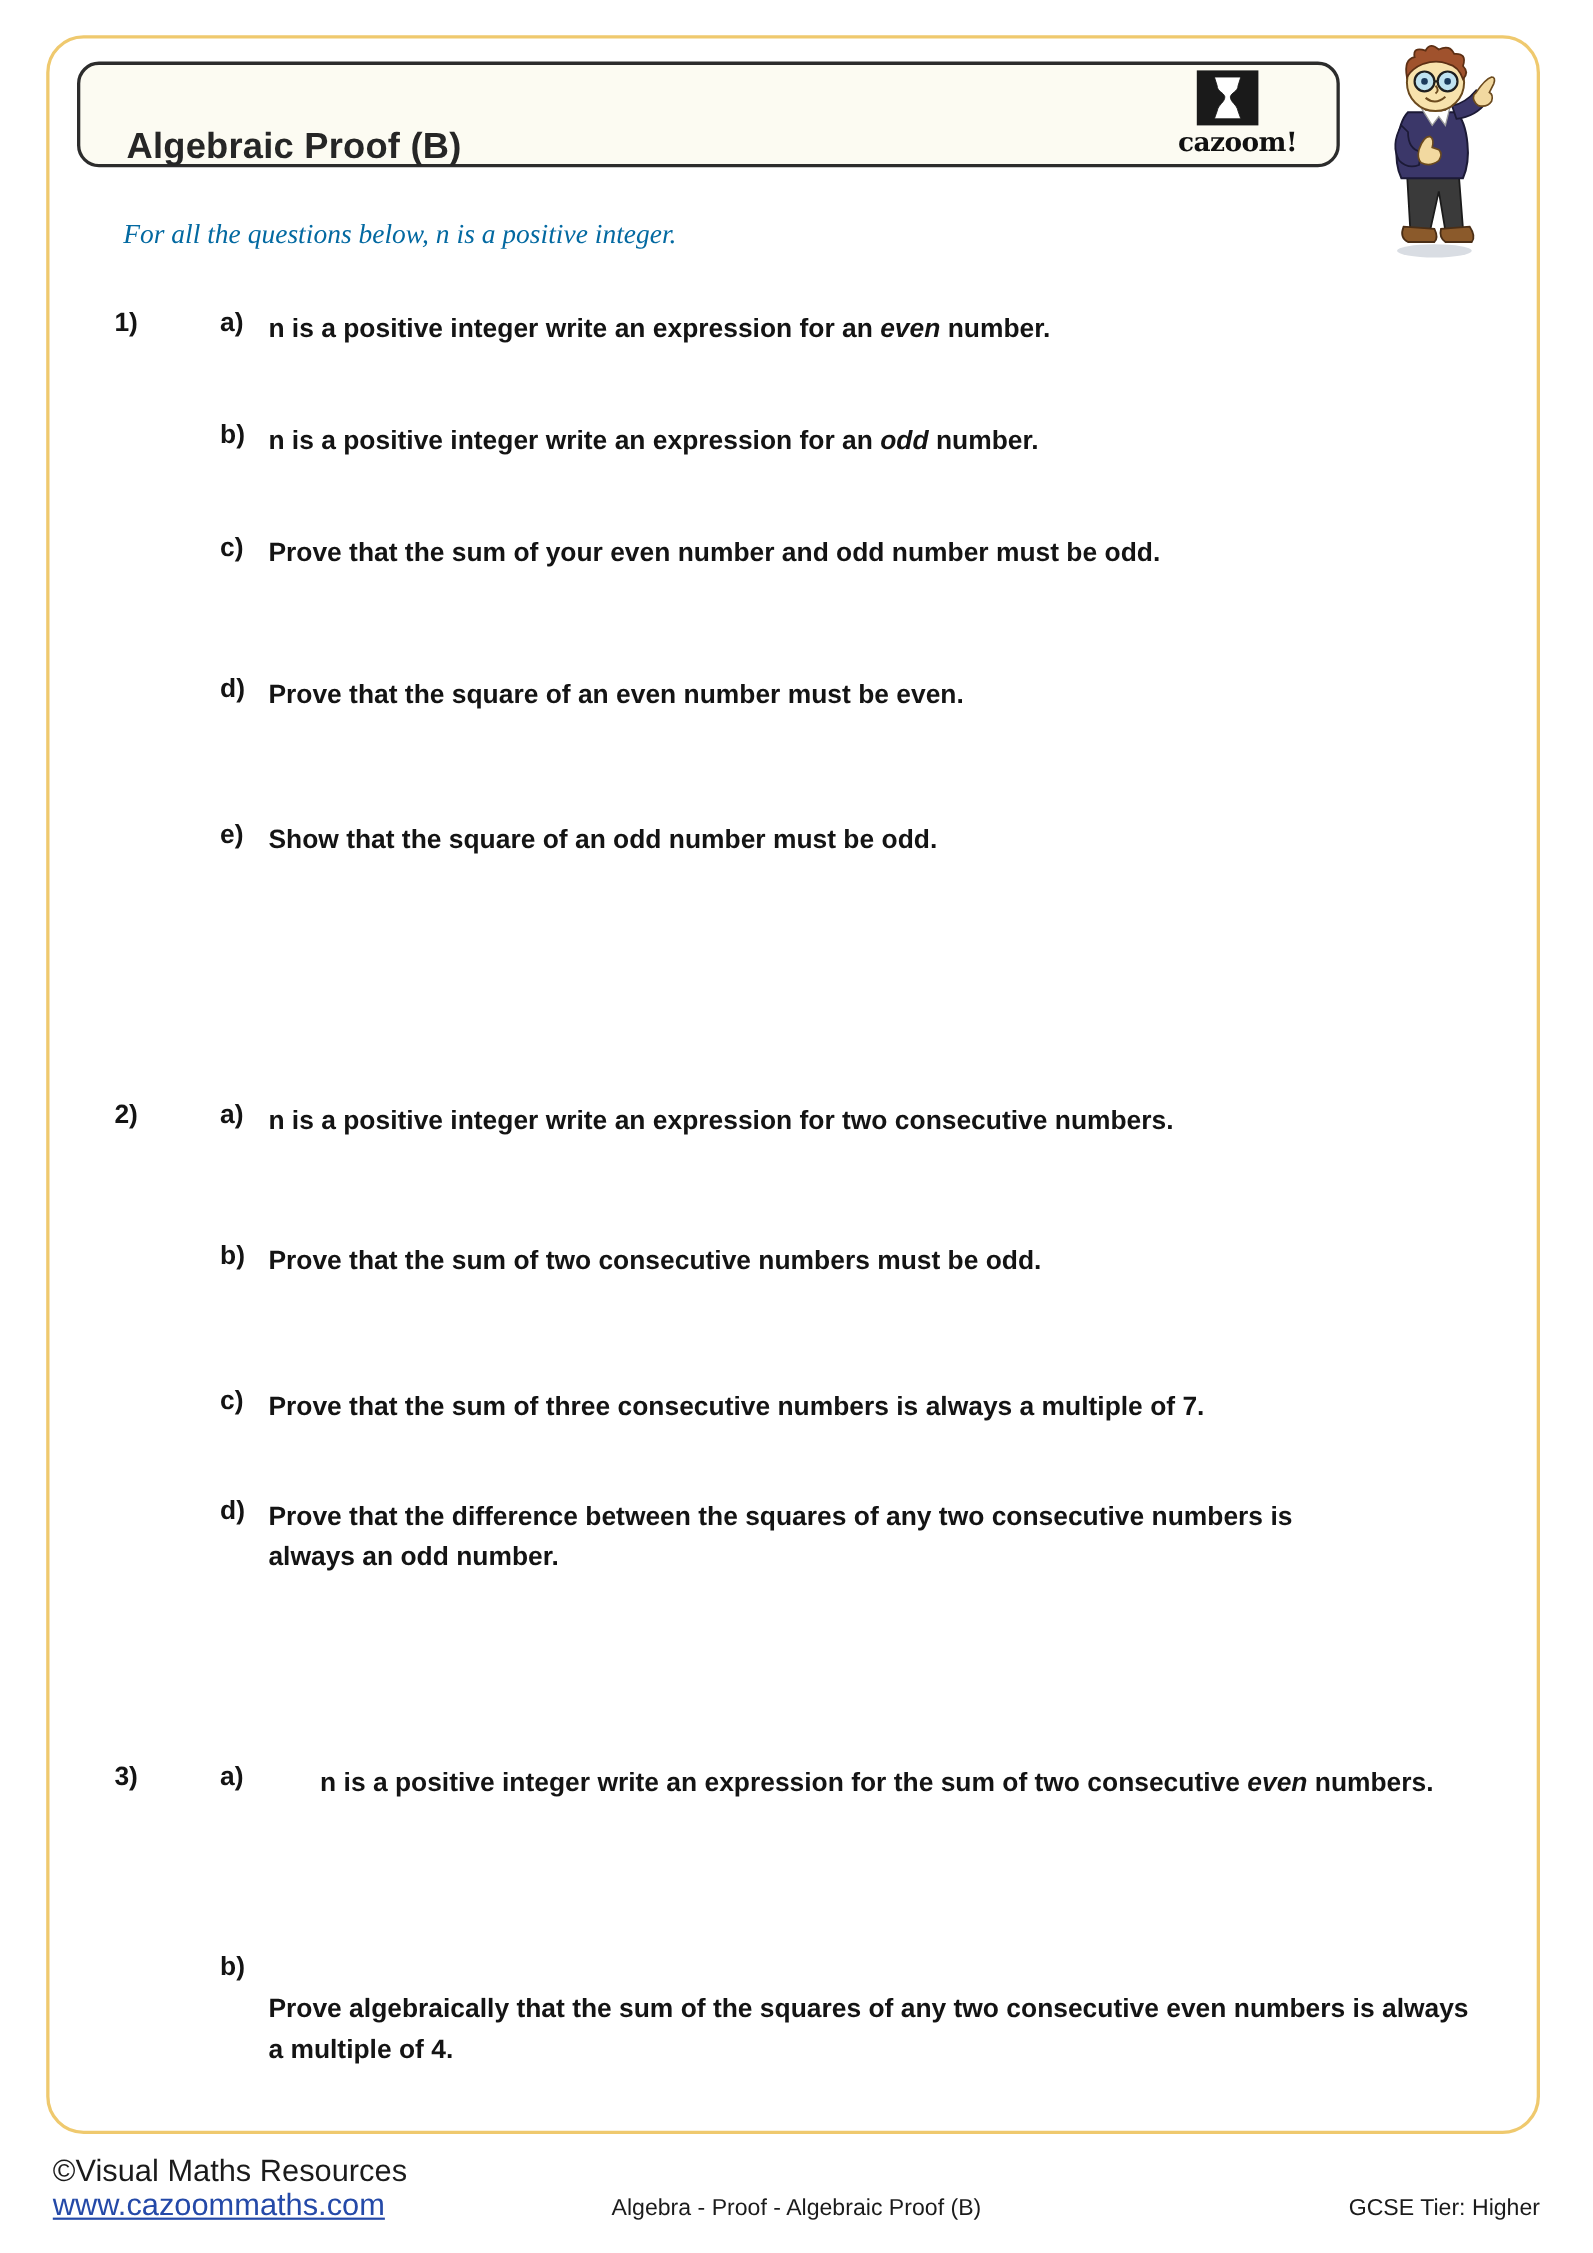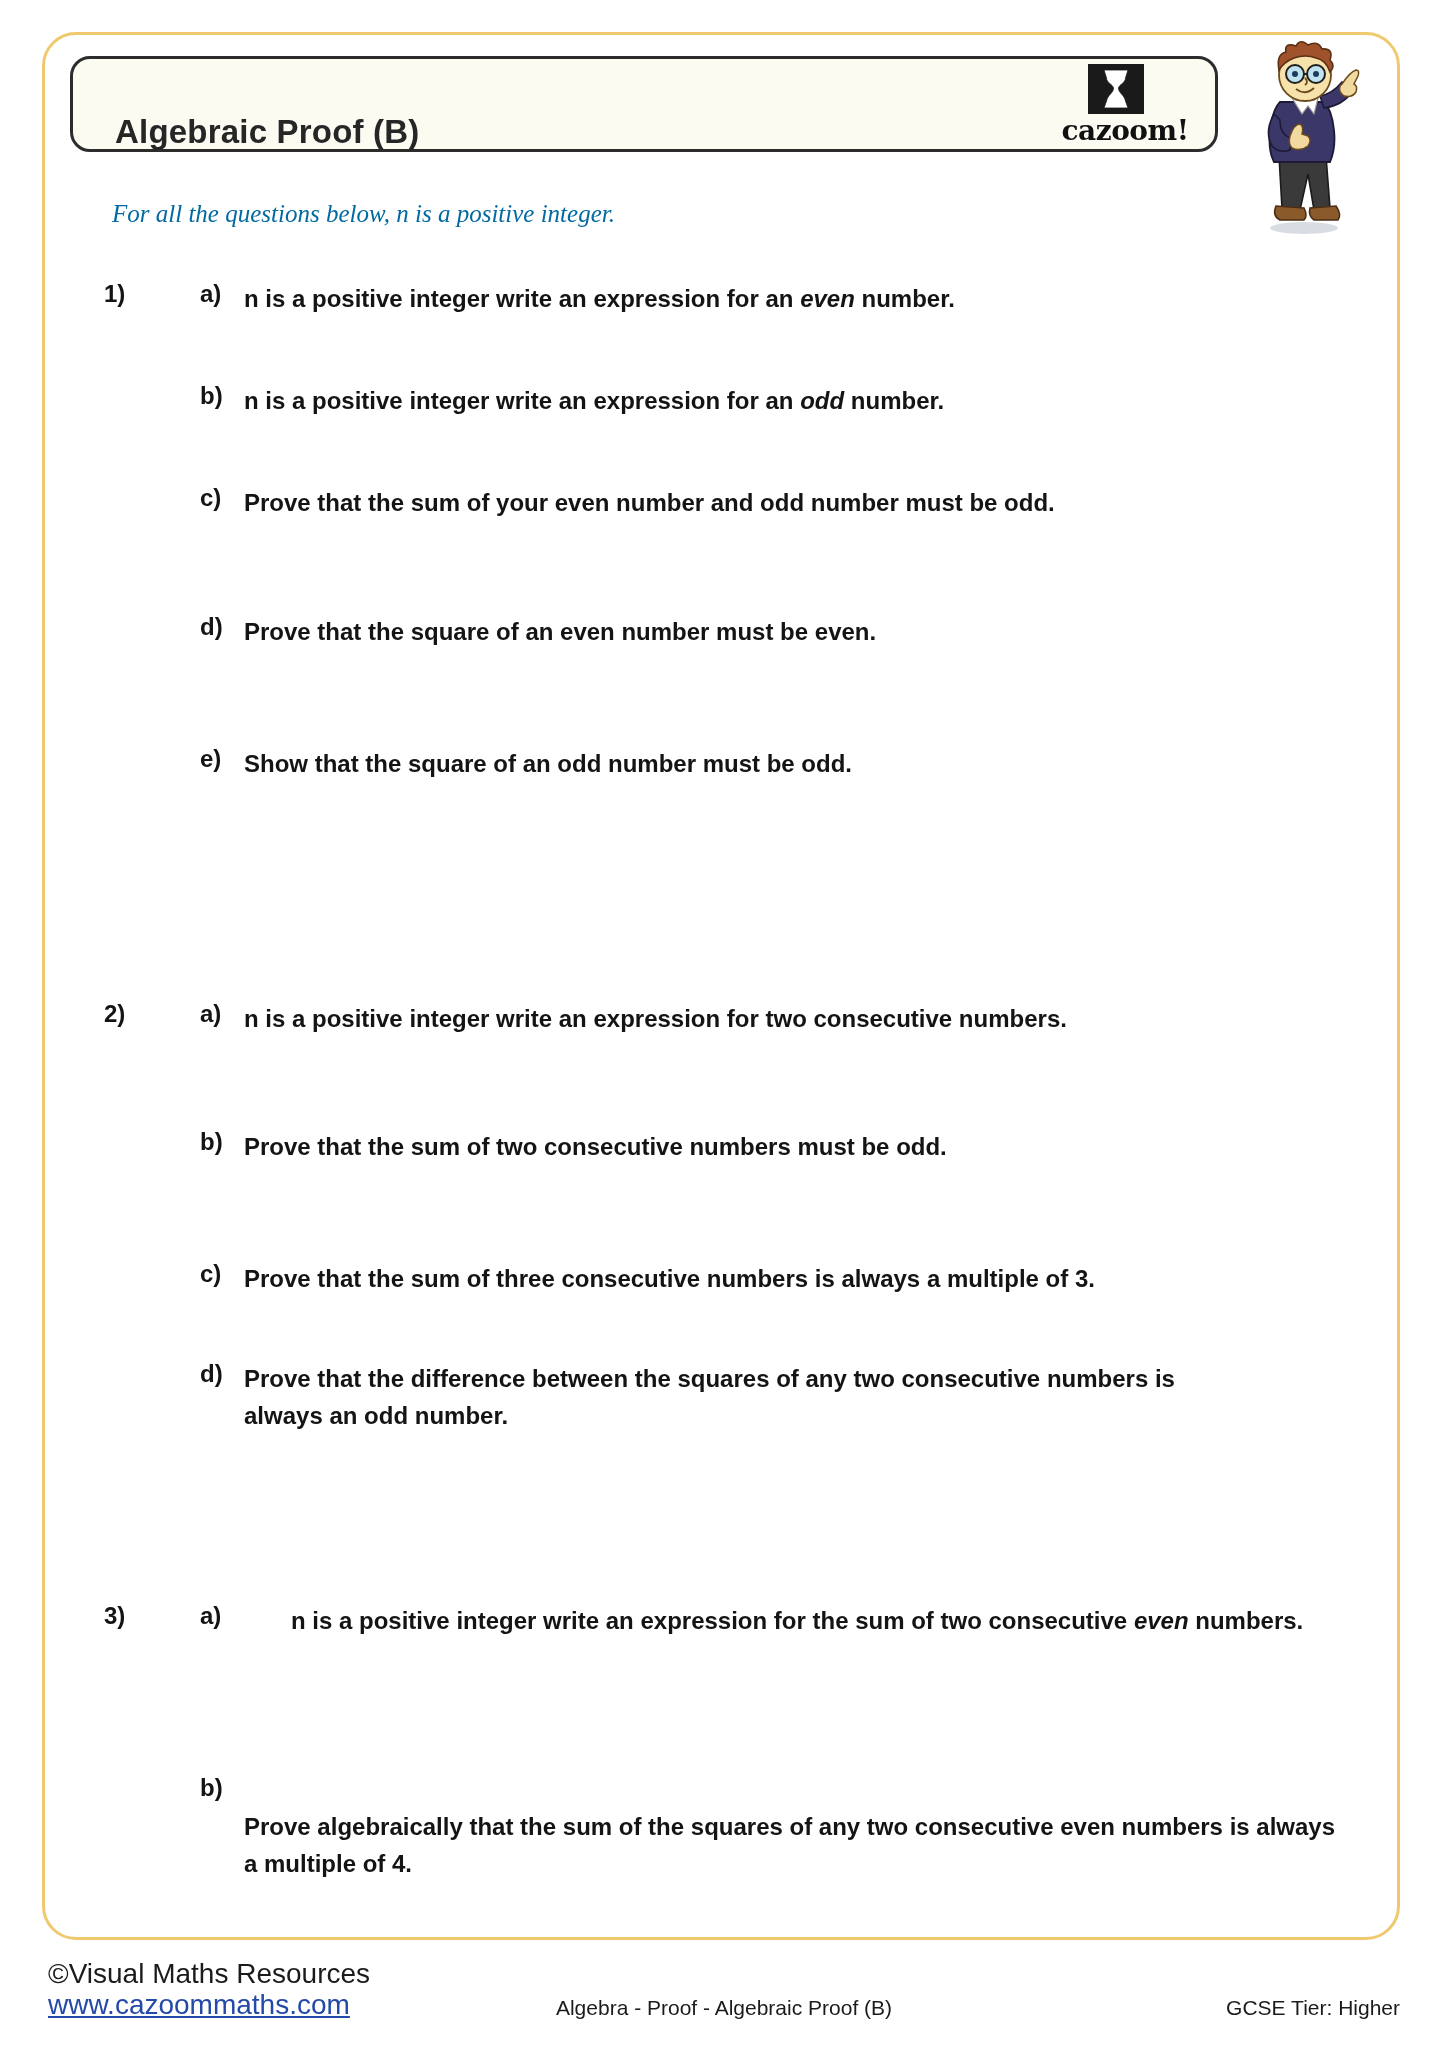--- a/index.html
+++ b/index.html
@@ -79,21 +79,21 @@
     height: 42px;
   }
   #logo-word {
     position: absolute;
     left: 0;
     top: 50px;
     width: 128px;
     text-align: center;
     font-family: "DejaVu Serif", serif;
     font-weight: bold;
-    font-size: 28px;
+    font-size: 24px;
     color: #111;
     letter-spacing: -0.5px;
   }
 
   
   #mascot {
     position: absolute;
     left: 1246px;
     top: 40px;
     width: 122px;
@@ -271,21 +271,21 @@
     <span class="q-text">n is a positive integer write an expression for two consecutive numbers.</span>
   </div>
 
   <div class="q-item" style="top:128px;">
     <span class="q-letter">b)</span>
     <span class="q-text">Prove that the sum of two consecutive numbers must be odd.</span>
   </div>
 
   <div class="q-item" style="top:260px;">
     <span class="q-letter">c)</span>
-    <span class="q-text">Prove that the sum of three consecutive numbers is always a multiple of 3.</span>
+    <span class="q-text">Prove that the sum of three consecutive numbers is always a multiple of 7.</span>
   </div>
 
   <div class="q-item" style="top:360px;width:1040px;">
     <span class="q-letter">d)</span>
     <span class="q-text" style="width:1000px;">Prove that the difference between the squares of any two consecutive numbers is always an odd number.</span>
   </div>
 </div>
 
 <div class="q-group" style="top:1602px;">
   <div class="q-num" style="top:0px;">3)</div>

